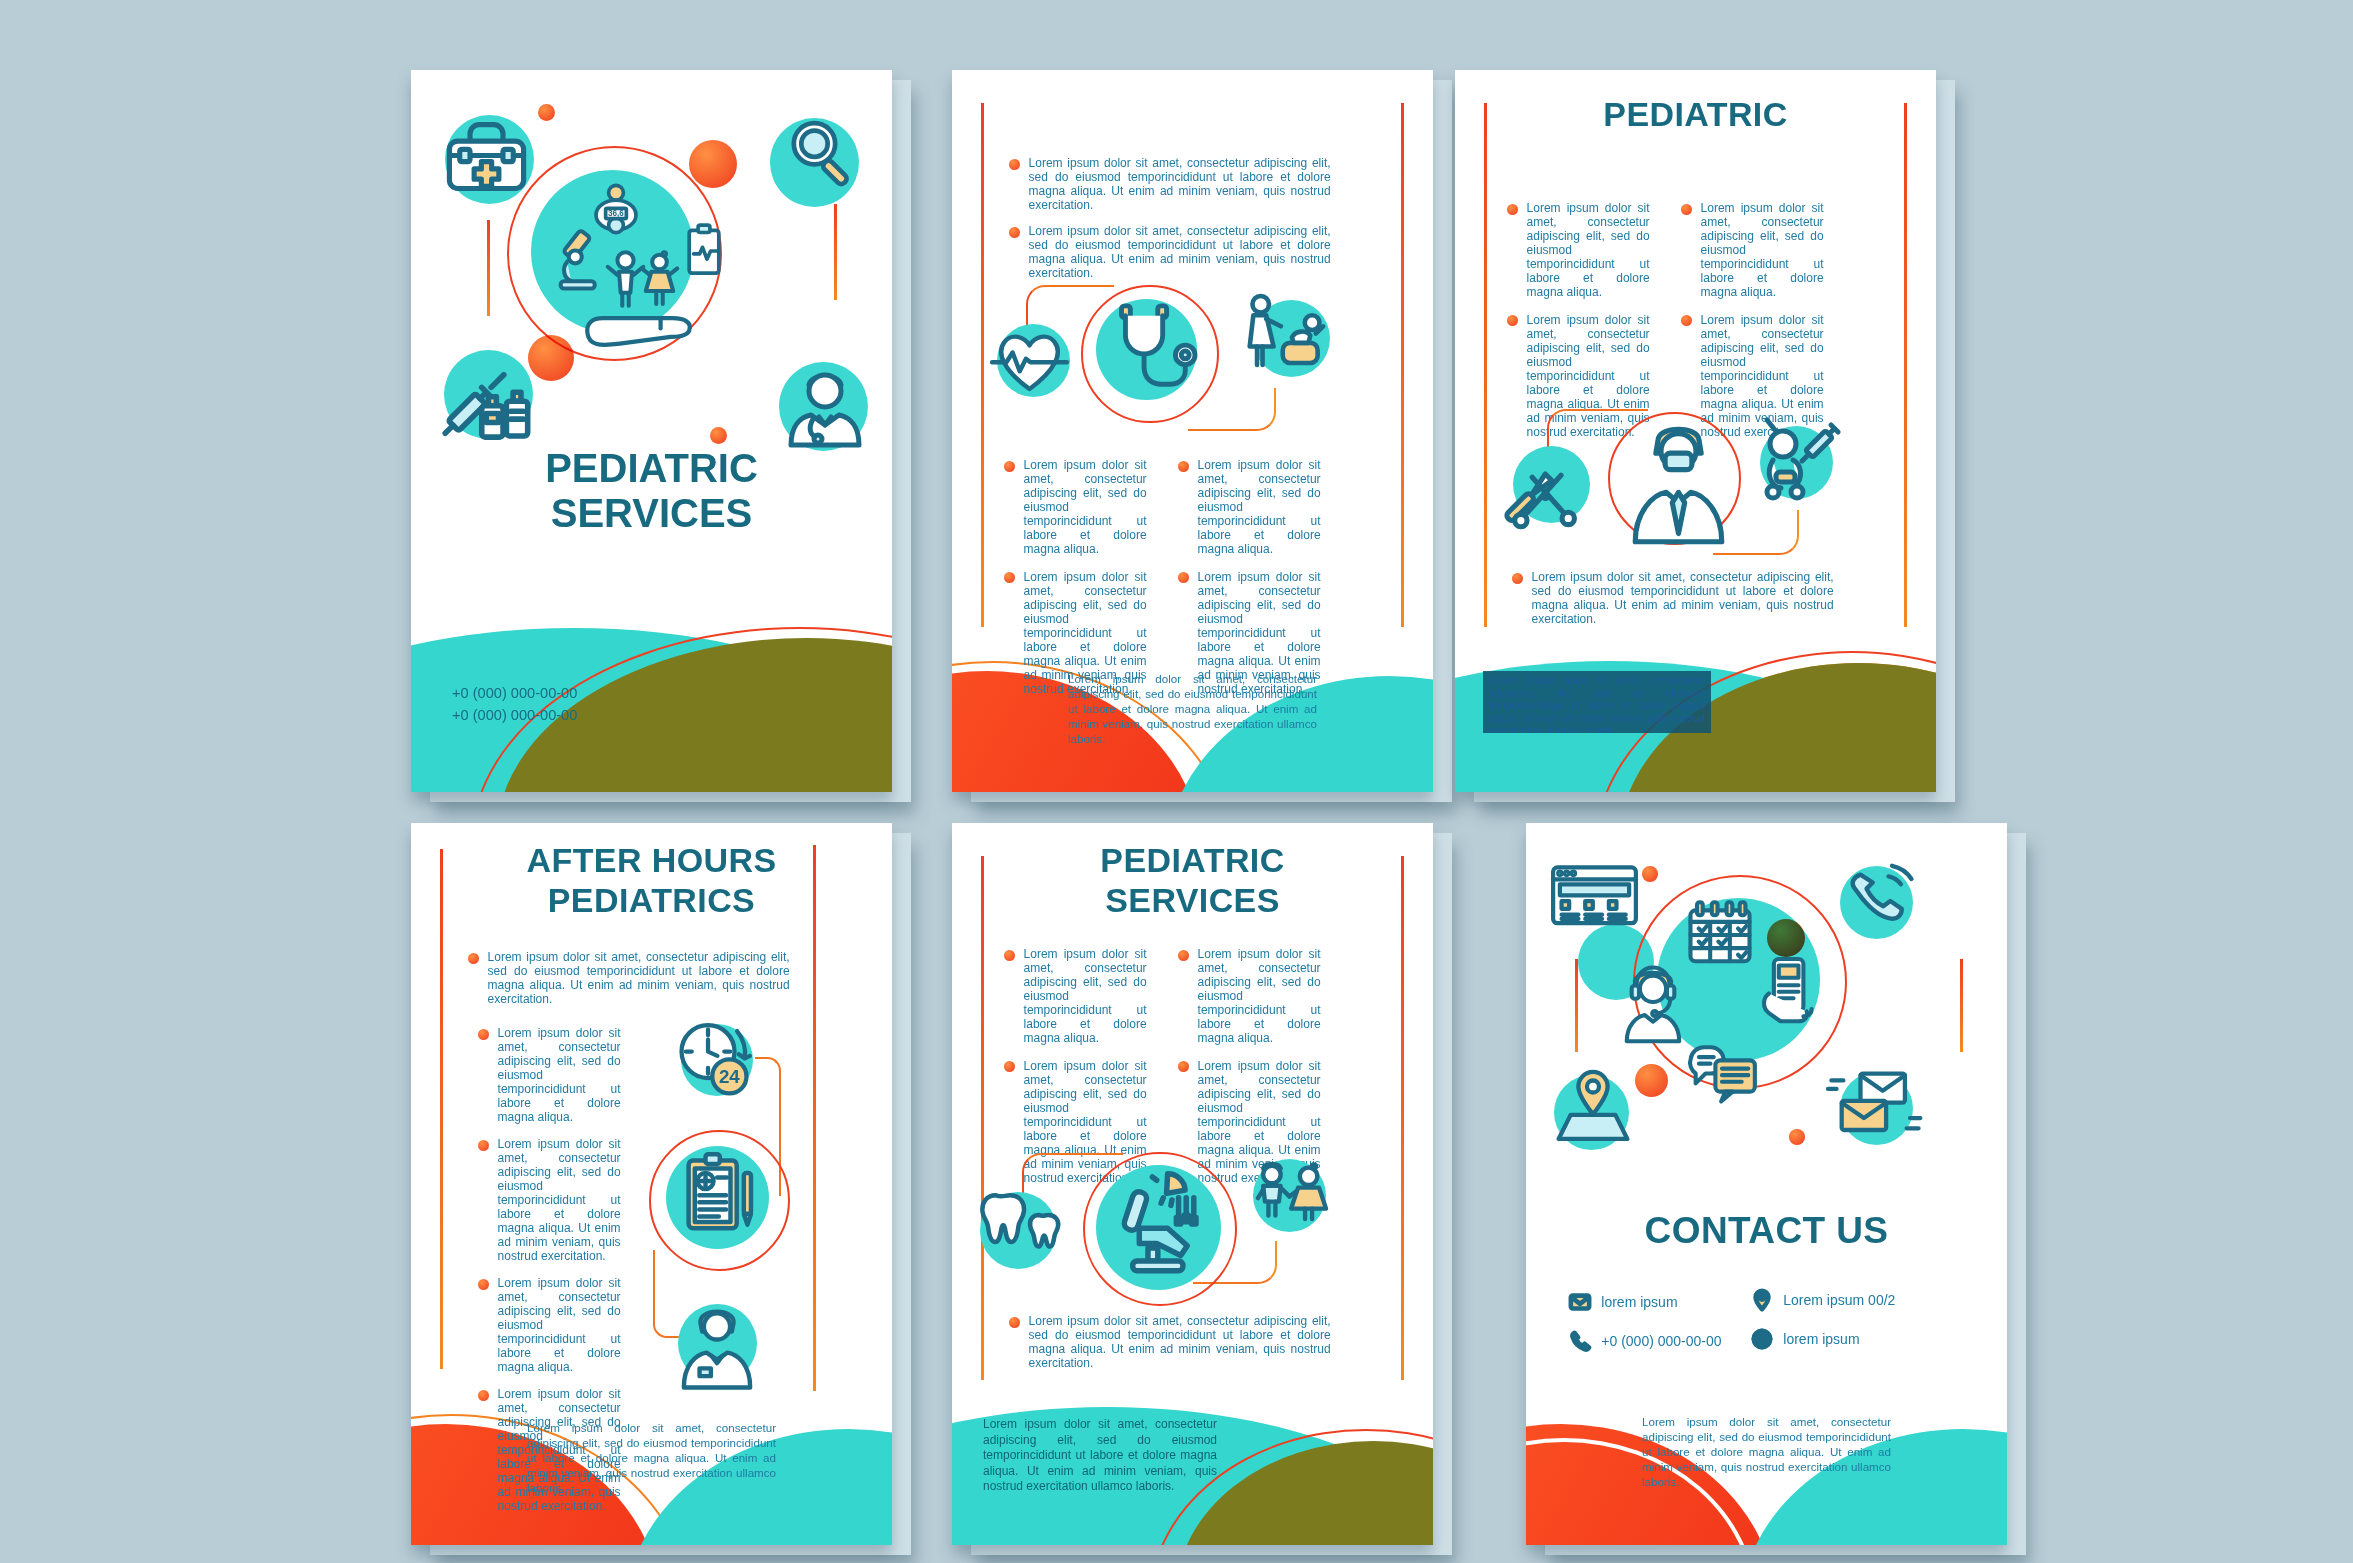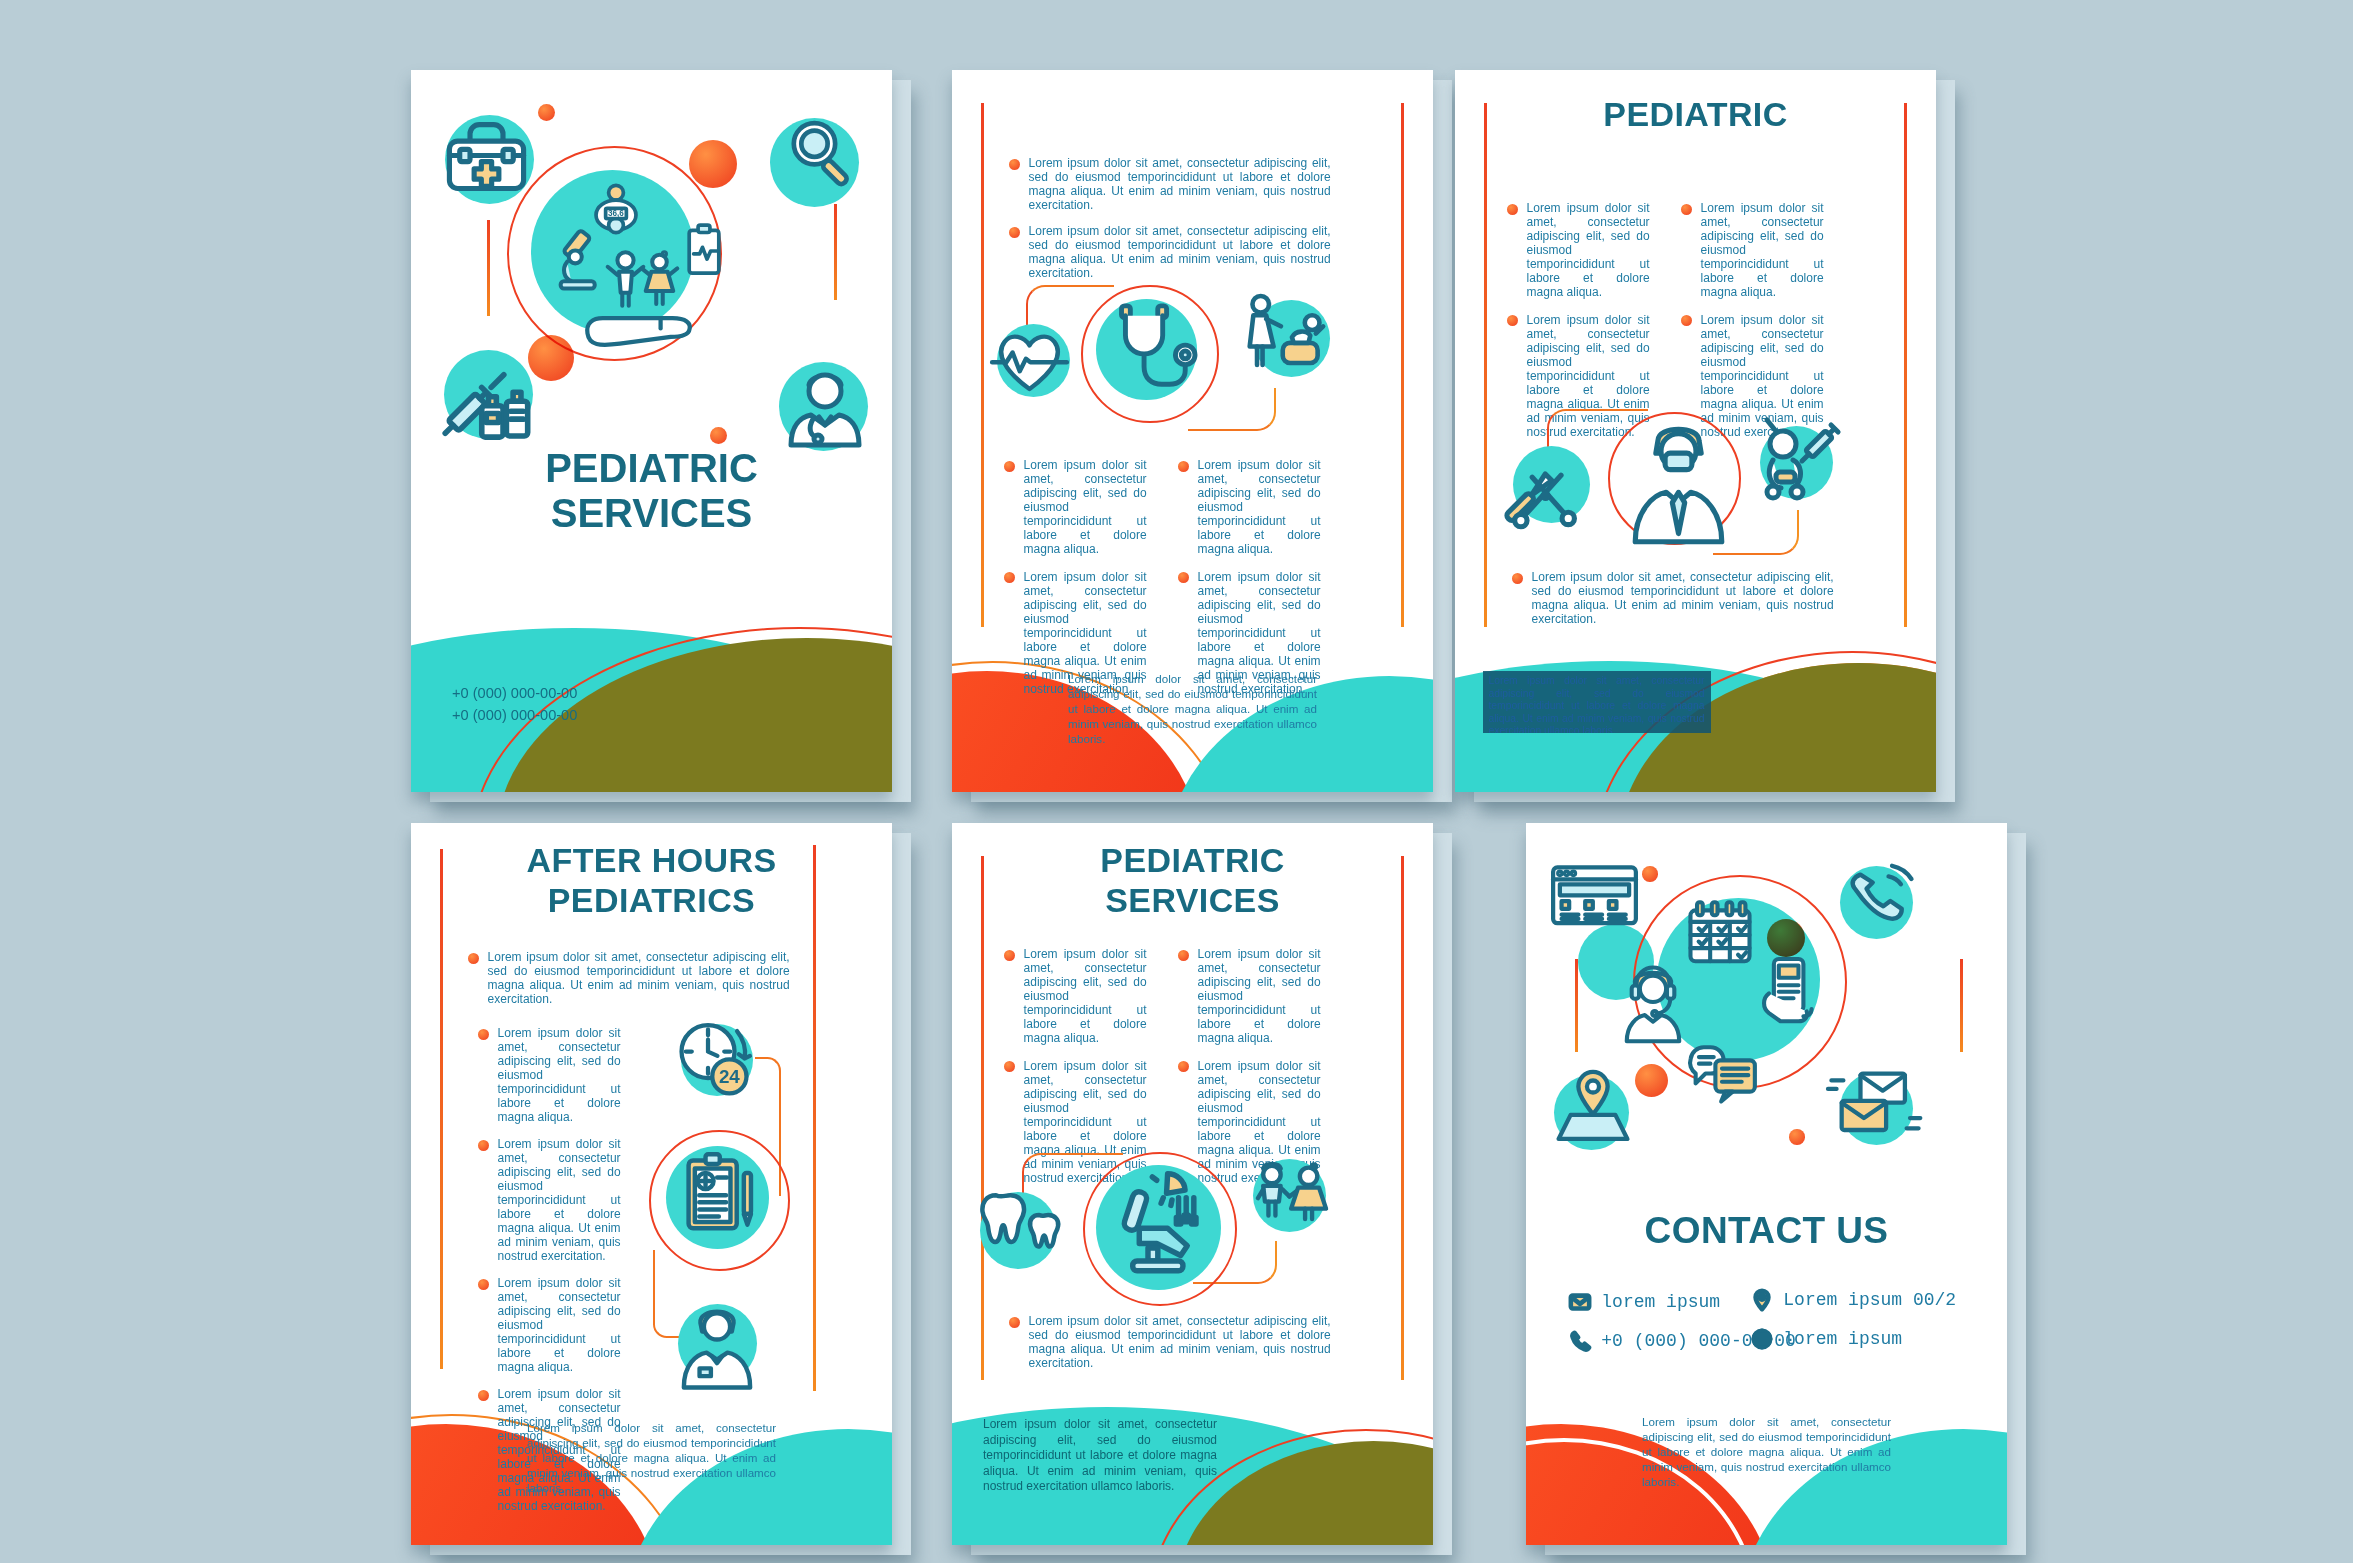--- a/index.html
+++ b/index.html
@@ -34,21 +34,21 @@
   .bpara{position:absolute;font-size:11.6px;line-height:15px;color:#1f7ba3;text-align:justify;margin:0;}
   .phone{font-size:14.6px;line-height:21.5px;color:#156e84;}
   .selbox{position:absolute;background:rgba(18,84,112,.88);padding:4.3px 6px;}
   .selbox p{margin:0;font-size:10.3px;line-height:12.5px;color:#1d5c9e;text-align:justify;}
   .wavetext p{margin:0;font-size:12px;line-height:15.5px;color:#0e6673;text-align:justify;}
   svg.ic{position:absolute;overflow:visible;}
   svg.ic *{stroke:#1d6b86;stroke-width:5;fill:none;stroke-linecap:round;stroke-linejoin:round;}
   .fw{fill:#fff!important;} .fc{fill:#c9eff6!important;} .fc2{fill:#8fe6ec!important;} .fy{fill:#f7d28d!important;} .fd{fill:#4fd8d8!important;}
   .svgtxt{fill:#1d6b86!important;stroke:none!important;font-family:"Liberation Sans",sans-serif;font-weight:bold;}
   .contact-row{position:absolute;display:flex;align-items:center;gap:10.3px;}
-  .contact-row span{font-size:18px;color:#1f7ba3;font-family:Liberation Mono, monospace;}
+  .contact-row span{font-size:14px;color:#1f7ba3;}
   .title1{position:absolute;left:0;right:0;text-align:center;color:#186a81;font-weight:bold;font-size:40px;line-height:45px;}
   .subtitle{position:absolute;left:0;right:0;text-align:center;color:#1f86a3;font-size:28px;letter-spacing:1.7px;}
 </style>
 </head>
 <body>
 
 <div class="slot" style="left:411px;top:70px;">
   <div class="back"></div>
   <div class="sheet">
 

